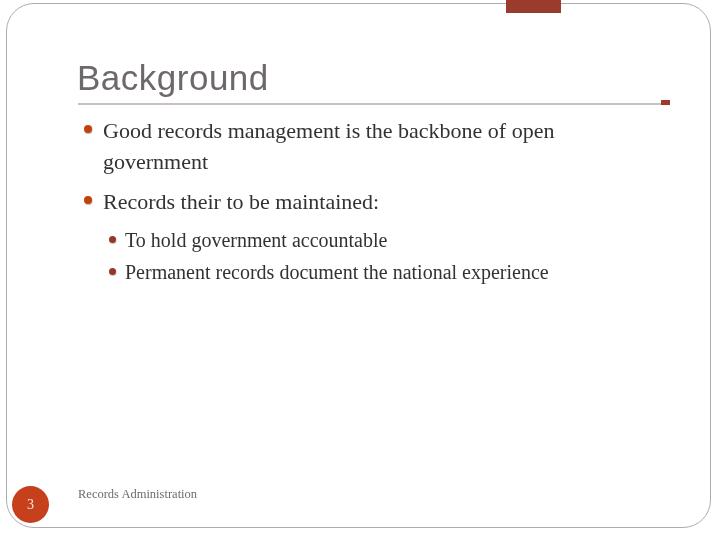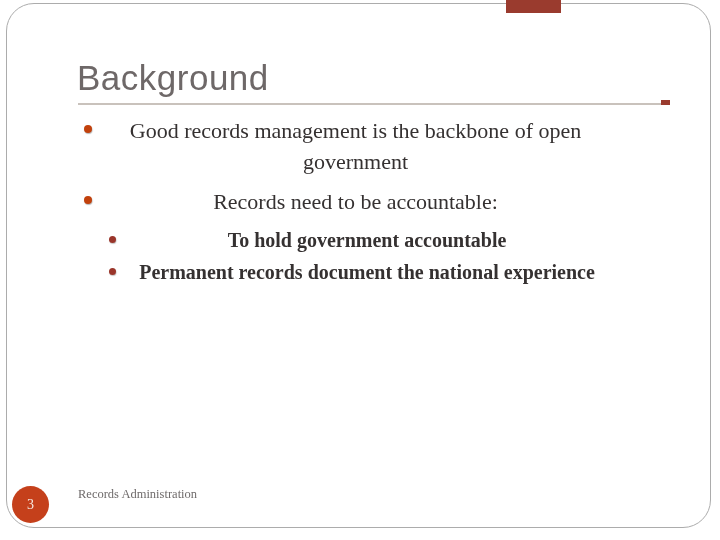--- a/index.html
+++ b/index.html
@@ -39,31 +39,31 @@
   .title-rule-accent{
     position:absolute;left:661px;top:100px;width:9px;height:5px;
     background:#9A3B2E;
   }
 
   
   .content{
     position:absolute;left:84px;top:115px;width:525px;
     color:#353131;
   }
-  .li{position:relative;text-align:center;}
+  .li{position:relative;}
   .li.l1{
     font-size:22px;line-height:31px;padding-left:19px;width:505px;
   }
   .li.l1 + .li.l1{margin-top:9px;}
   .dot1{
     position:absolute;left:0px;top:10px;width:8px;height:8px;border-radius:50%;
     background:#C2410C;
     box-shadow:0.5px 1px 1px rgba(90,90,90,0.45);
   }
-  .sublist{margin-top:7px;margin-left:25px;font-weight:bold;}
+  .sublist{margin-top:7px;margin-left:25px;}
   .li.l2{
     font-size:20px;line-height:32px;padding-left:16px;
   }
   .dot2{
     position:absolute;left:0px;top:12px;width:7px;height:7px;border-radius:50%;
     background:#9A352A;
     box-shadow:0.5px 1px 1px rgba(90,90,90,0.35);
   }
 
   
@@ -96,21 +96,21 @@
 
   <div class="content">
 
     <div class="li l1">
       <span class="dot1"></span>
       <span>Good records management is the backbone of open government</span>
     </div>
 
     <div class="li l1">
       <span class="dot1"></span>
-      <span>Records need to be accountable:</span>
+      <span>Records their to be maintained:</span>
     </div>
 
     <div class="sublist">
       <div class="li l2">
         <span class="dot2"></span>
         <span>To hold government accountable</span>
       </div>
       <div class="li l2">
         <span class="dot2"></span>
         <span>Permanent records document the national experience</span>

